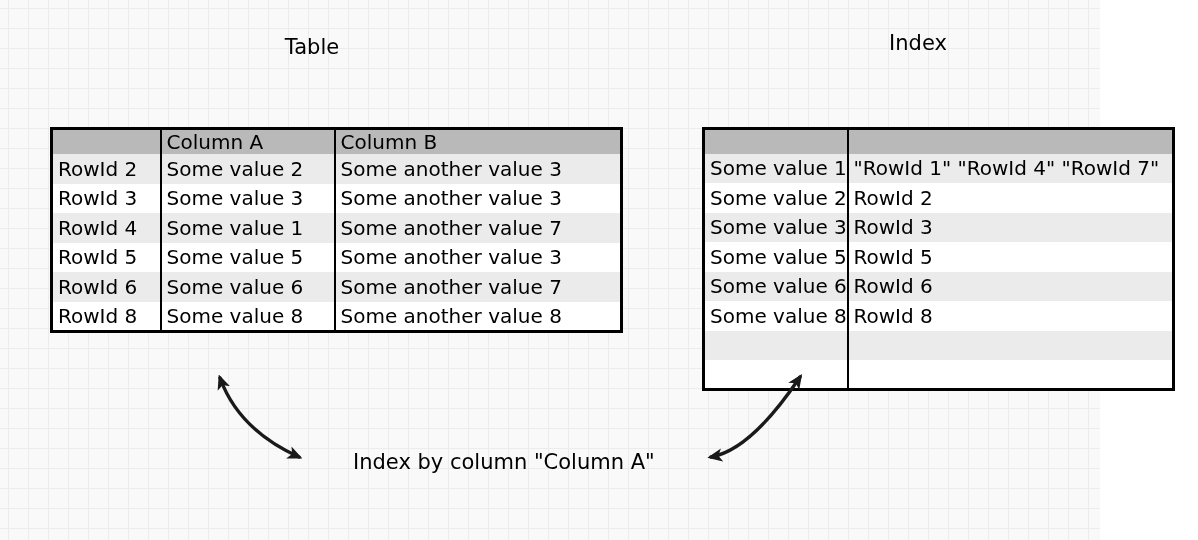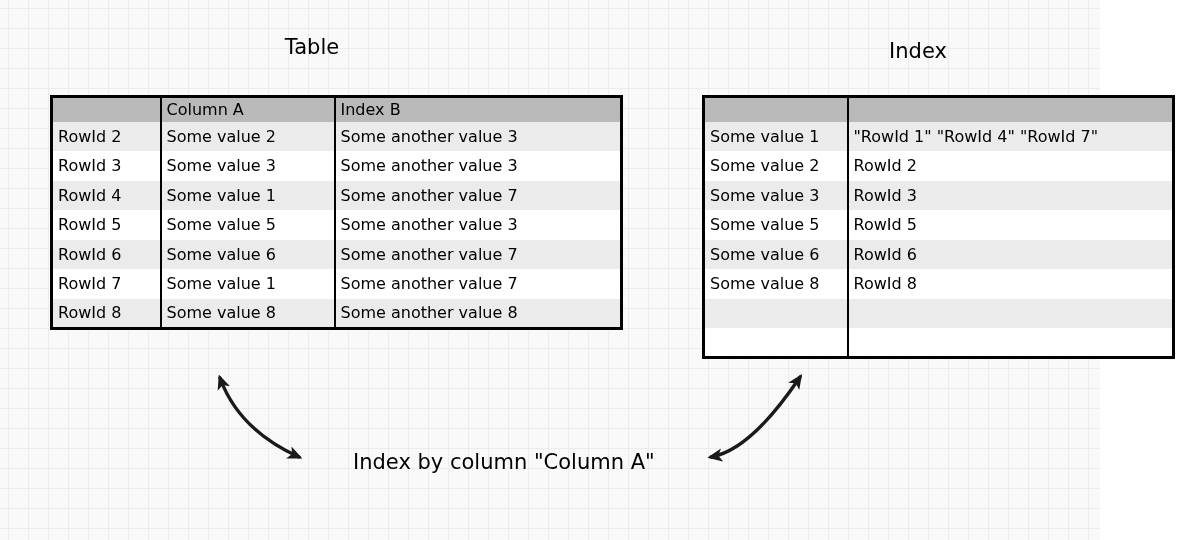--- a/index.html
+++ b/index.html
@@ -22,26 +22,27 @@
       linear-gradient(to right,var(--grid-line-color) 1px,transparent 1px),
       linear-gradient(to bottom,var(--grid-line-color) 1px,transparent 1px);
     background-size:20px 20px;
     background-position:8px 8px;
   }
   .title{
     position:absolute;transform:translateX(-50%);
     font-size:21px;line-height:24px;white-space:nowrap;
   }
   .title-table{left:312px;top:35px;}
-  .title-index{left:918px;top:39px;}
+  .title-index{left:918px;top:31px;}
   table.dtable{
     position:absolute;border-collapse:collapse;table-layout:fixed;
     border:3px solid var(--table-border);
     background:var(--row-plain-bg);
-    font-size:16px;
+    font-size:20px;
+    margin-top:32px;
   }
   table.left-table{left:50px;top:95px;width:570px;}
   table.left-table col.c0{width:109px;}
   table.left-table col.c1{width:174px;}
   table.left-table col.c2{width:287px;}
   table.index-table{left:702px;top:95px;width:470px;}
   table.index-table col.c0{width:144px;}
   table.index-table col.c1{width:326px;}
   .dtable th,.dtable td{
     border-left:2px solid var(--table-border);
@@ -70,21 +71,21 @@
   <table class="dtable left-table">
     <colgroup>
         <col class="c0">
         <col class="c1">
         <col class="c2">
       </colgroup>
     <thead>
         <tr>
           <th></th>
           <th>Column A</th>
-          <th>Index B</th>
+          <th>Column B</th>
         </tr>
       </thead>
     <tbody>
         <tr>
           <td>RowId 2</td>
           <td>Some value 2</td>
           <td>Some another value 3</td>
         </tr>
         <tr>
           <td>RowId 3</td>
@@ -97,25 +98,20 @@
           <td>Some another value 7</td>
         </tr>
         <tr>
           <td>RowId 5</td>
           <td>Some value 5</td>
           <td>Some another value 3</td>
         </tr>
         <tr>
           <td>RowId 6</td>
           <td>Some value 6</td>
-          <td>Some another value 7</td>
-        </tr>
-        <tr>
-          <td>RowId 7</td>
-          <td>Some value 1</td>
           <td>Some another value 7</td>
         </tr>
         <tr>
           <td>RowId 8</td>
           <td>Some value 8</td>
           <td>Some another value 8</td>
         </tr>
       </tbody>
   </table>
 

